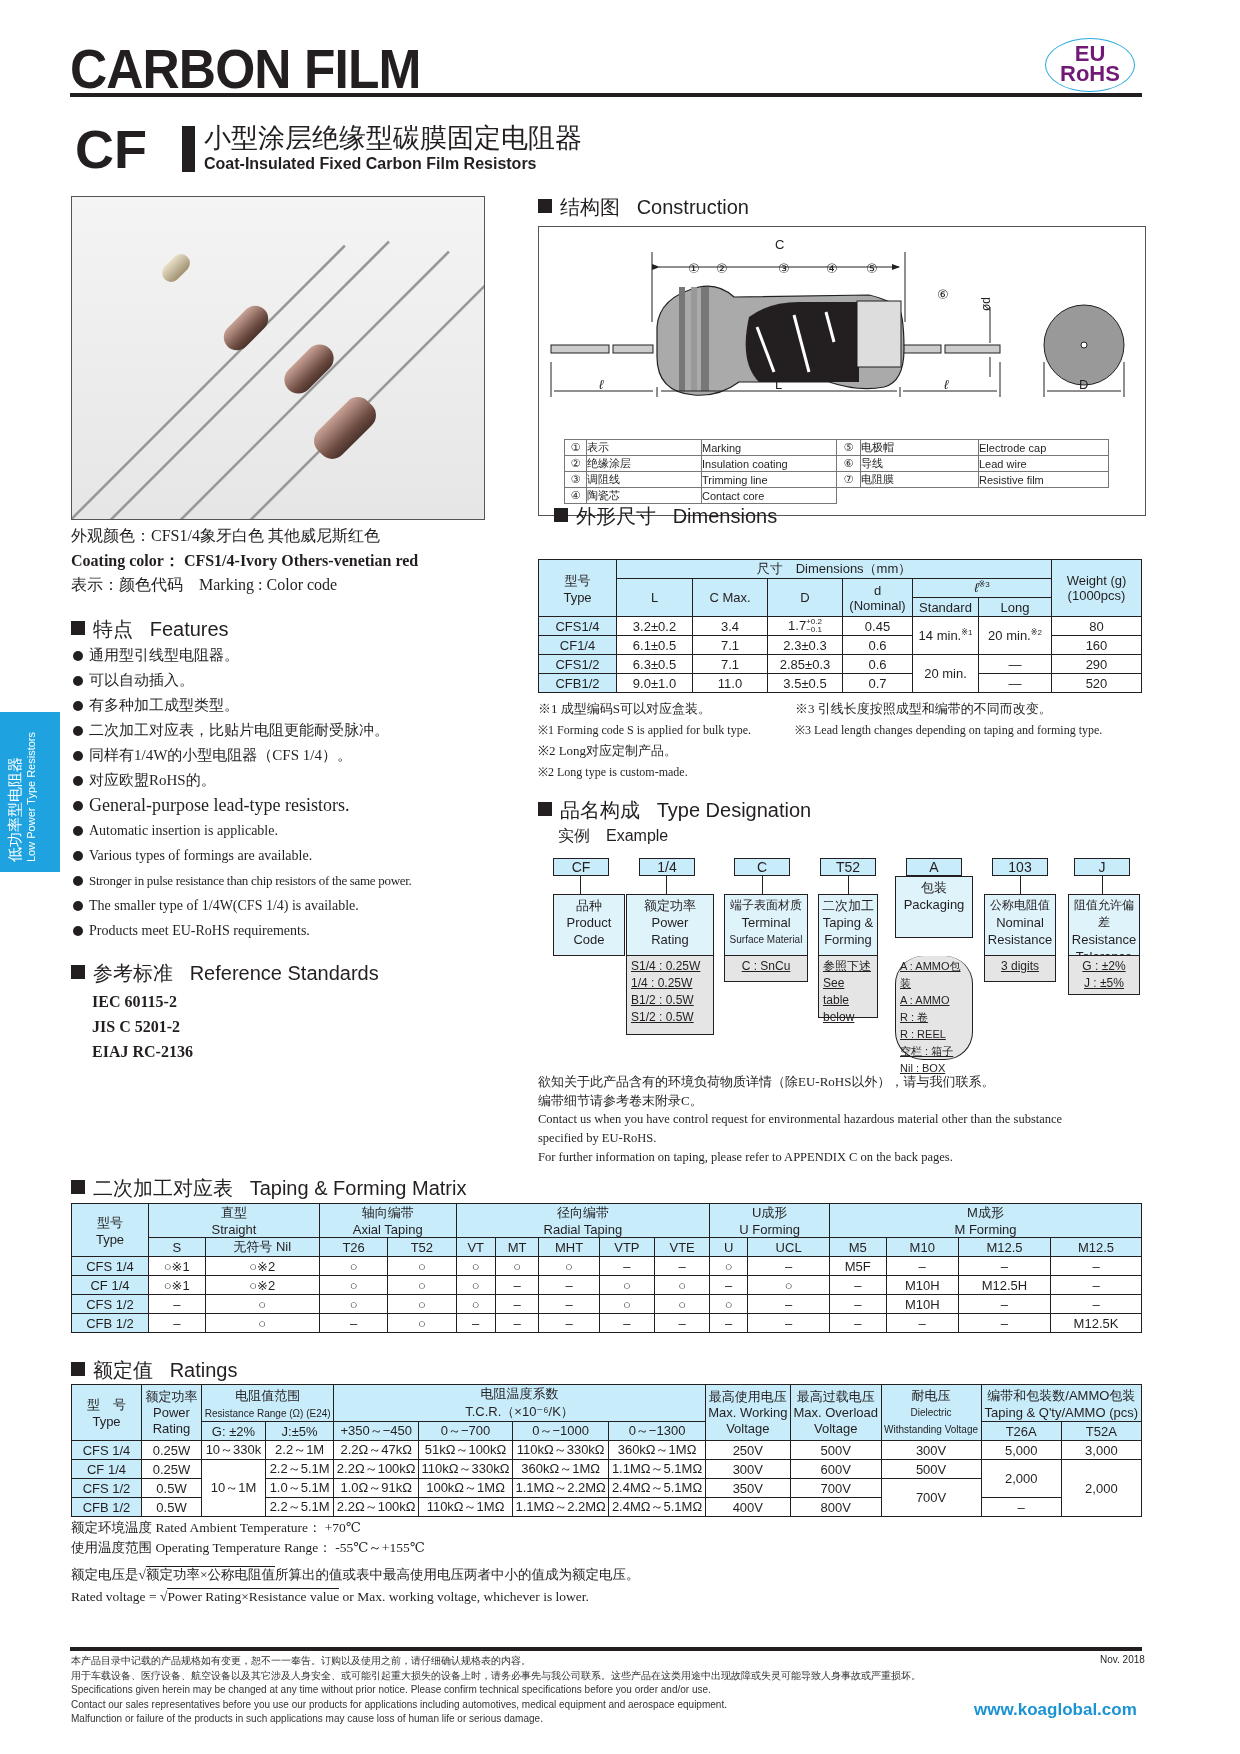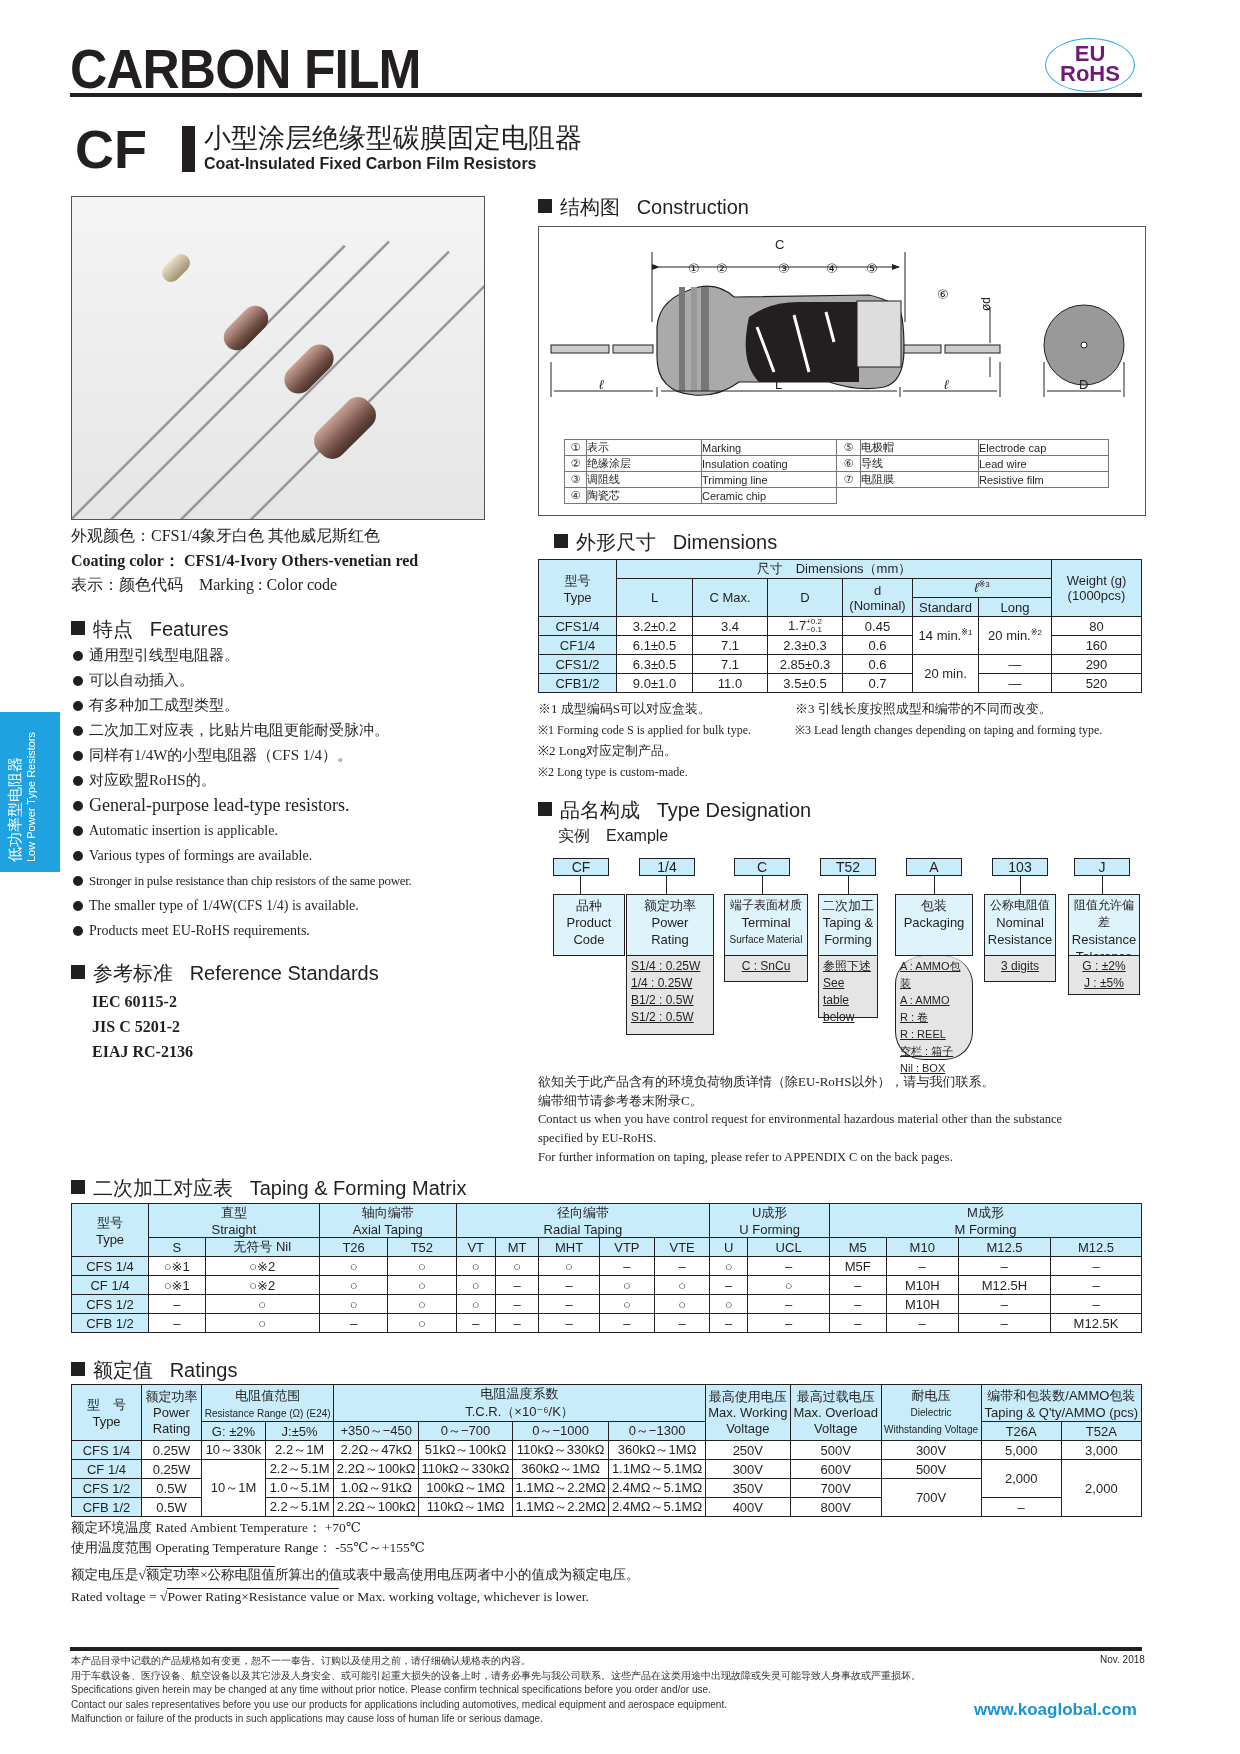--- a/index.html
+++ b/index.html
@@ -189,28 +189,28 @@
           <td style="border:1px solid #777;text-align:center;">③</td>
           <td style="border:1px solid #777;">调阻线</td>
           <td style="border:1px solid #777;">Trimming line</td>
           <td style="border:1px solid #777;text-align:center;">⑦</td>
           <td style="border:1px solid #777;">电阻膜</td>
           <td style="border:1px solid #777;">Resistive film</td>
         </tr>
     <tr>
           <td style="border:1px solid #777;text-align:center;">④</td>
           <td style="border:1px solid #777;">陶瓷芯</td>
-          <td style="border:1px solid #777;">Ceramic chip</td>
+          <td style="border:1px solid #777;">Contact core</td>
           <td colspan="3"></td>
         </tr>
   </tbody>
     </table>
 </div>
 
-<div class="abs sec-title" style="left:538px;top:529px;padding-left:16px;">
+<div class="abs sec-title" style="left:538px;top:503px;padding-left:16px;">
   <span class="sq"></span><span>外形尺寸</span>&nbsp;&nbsp;&nbsp;<span>Dimensions</span>
 </div>
 <table class="abs dt" style="left:538px;top:559px;width:604px;">
   <tbody>
       <tr>
     <th rowspan="3" style="width:78px;"><span>型号</span><br><span>Type</span></th>
     <th colspan="6">尺寸　Dimensions（mm）</th>
     <th rowspan="3" style="width:90px;"><span>Weight (g)</span><br><span>(1000pcs)</span></th>
   </tr>
   <tr>
@@ -316,21 +316,21 @@
     <div>Forming</div>
   </div>
 <div class="tdbox tdval" style="left:818px;top:956px;width:60px;height:62px;font-size:12px;">
     <div>参照下述</div>
     <div>See table</div>
     <div>below</div>
   </div>
 
 <div class="tdbox tdcode" style="left:906px;top:858px;width:56px;">A</div>
 <div class="vline" style="left:934px;top:876px;height:18px;"></div>
-<div class="tdbox tdlbl" style="left:895px;top:894px;width:78px;height:62px;">
+<div class="tdbox tdlbl" style="left:895px;top:876px;width:78px;height:62px;">
     <div>包装</div>
     <div>Packaging</div>
   </div>
 <div class="tdbox tdval" style="left:895px;top:956px;width:78px;height:104px;font-size:11px;border-radius:28px;">
     <div>A : AMMO包装</div>
     <div>A : AMMO</div>
     <div>R : 卷</div>
     <div>R : REEL</div>
     <div>空栏 : 箱子</div>
     <div>Nil : BOX</div>

